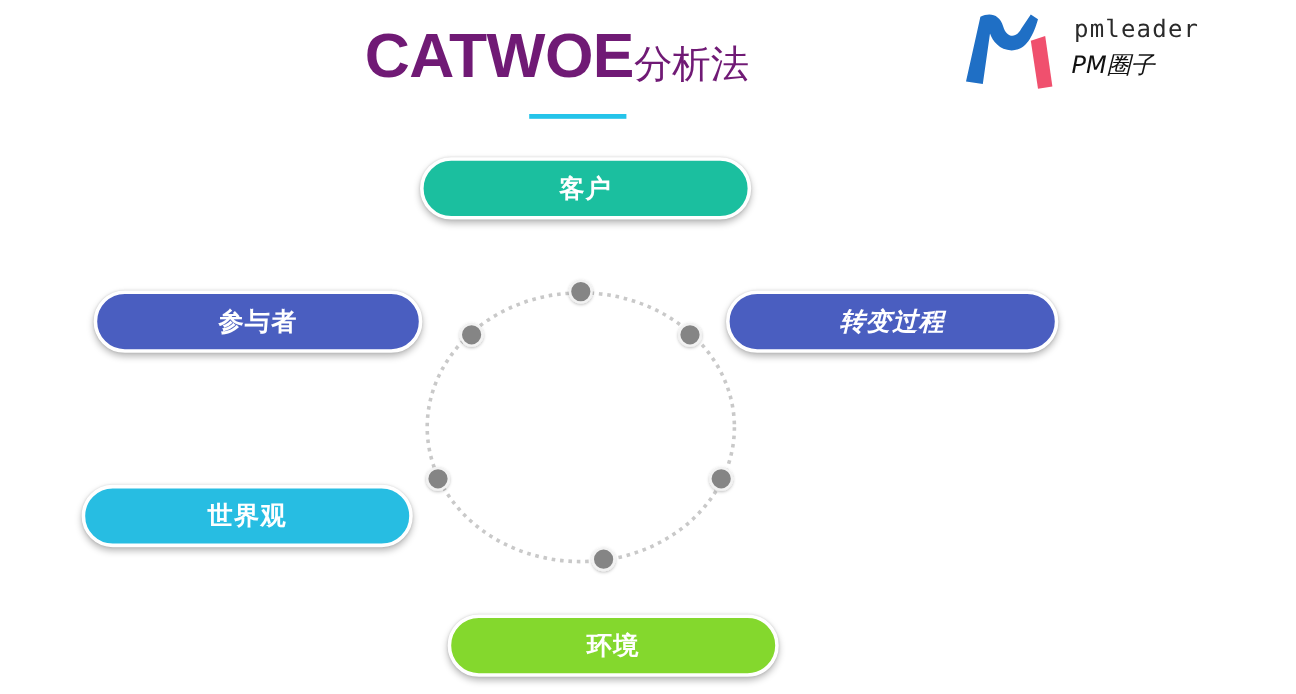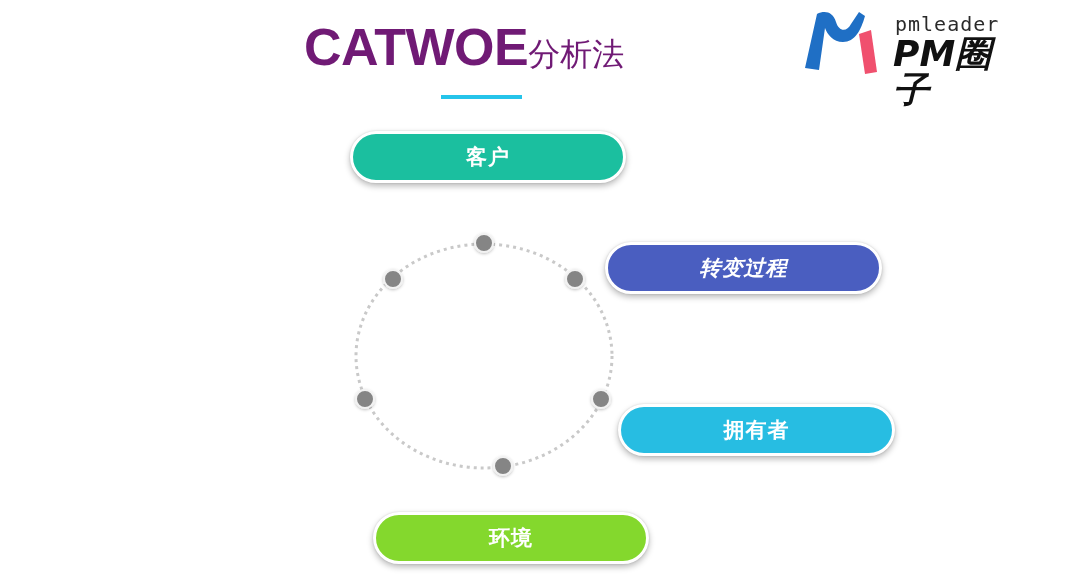--- a/index.html
+++ b/index.html
@@ -28,22 +28,22 @@
     .logo {
       position: absolute; left: 803px; top: 6px; width: 220px; height: 70px;
     }
     .logo svg { position: absolute; left: 0; top: 0; }
     .logo .sub {
       position: absolute; left: 92px; top: 6px; font-size: 20px;
       font-family: "DejaVu Sans Mono", "Liberation Mono", monospace;
       color: #2a2a2a; letter-spacing: 1px; line-height: 24px;
     }
     .logo .main {
-      position: absolute; left: 90px; top: 30px; font-size: 36px;
-      font-weight: 700; font-style: italic; color: #111111; line-height: 36px;
+      position: absolute; left: 90px; top: 30px; font-size: 20px;
+      font-weight: 400; font-style: italic; color: #111111; line-height: 36px;
       font-family: "DejaVu Sans", sans-serif;
     }
     .diagram { position: absolute; left: 0; top: 0; width: 1080px; height: 426px; }
     .pill {
       position: absolute; height: 52px; border-radius: 26px;
       border: 3px solid #ffffff; box-sizing: border-box;
       box-shadow: 0 3px 6px rgba(0,0,0,0.28), 0 0 2px rgba(0,0,0,0.15);
       display: flex; align-items: center; justify-content: center;
       color: #ffffff; font-size: 21px; font-weight: 700; letter-spacing: 1px;
       cursor: pointer;
@@ -84,22 +84,25 @@
       <circle cx="575" cy="279" r="9"></circle>
       <circle cx="365" cy="399" r="9"></circle>
       <circle cx="601" cy="399" r="9"></circle>
       <circle cx="503" cy="466" r="9"></circle>
     </g>
   </svg>
 
   <div class="pill" style="left:350px; top:131px; width:276px; background:#1bbf9f;">
     <span>客户</span>
   </div>
+  <div class="pill" style="left:78px; top:242px; width:274px; background:#4a5ec0;">
+    <span>参与者</span>
+  </div>
   <div class="pill" style="left:605px; top:242px; width:277px; background:#4a5ec0;font-style:italic;">
     <span>转变过程</span>
   </div>
-  <div class="pill" style="left:618px; top:404px; width:277px; background:#27bde2;">
-    <span>拥有者</span>
+  <div class="pill" style="left:68px; top:404px; width:276px; background:#27bde2;">
+    <span>世界观</span>
   </div>
   <div class="pill" style="left:373px; top:512px; width:276px; background:#84d82d;">
     <span>环境</span>
   </div>
 </div>
 
 </body></html>

